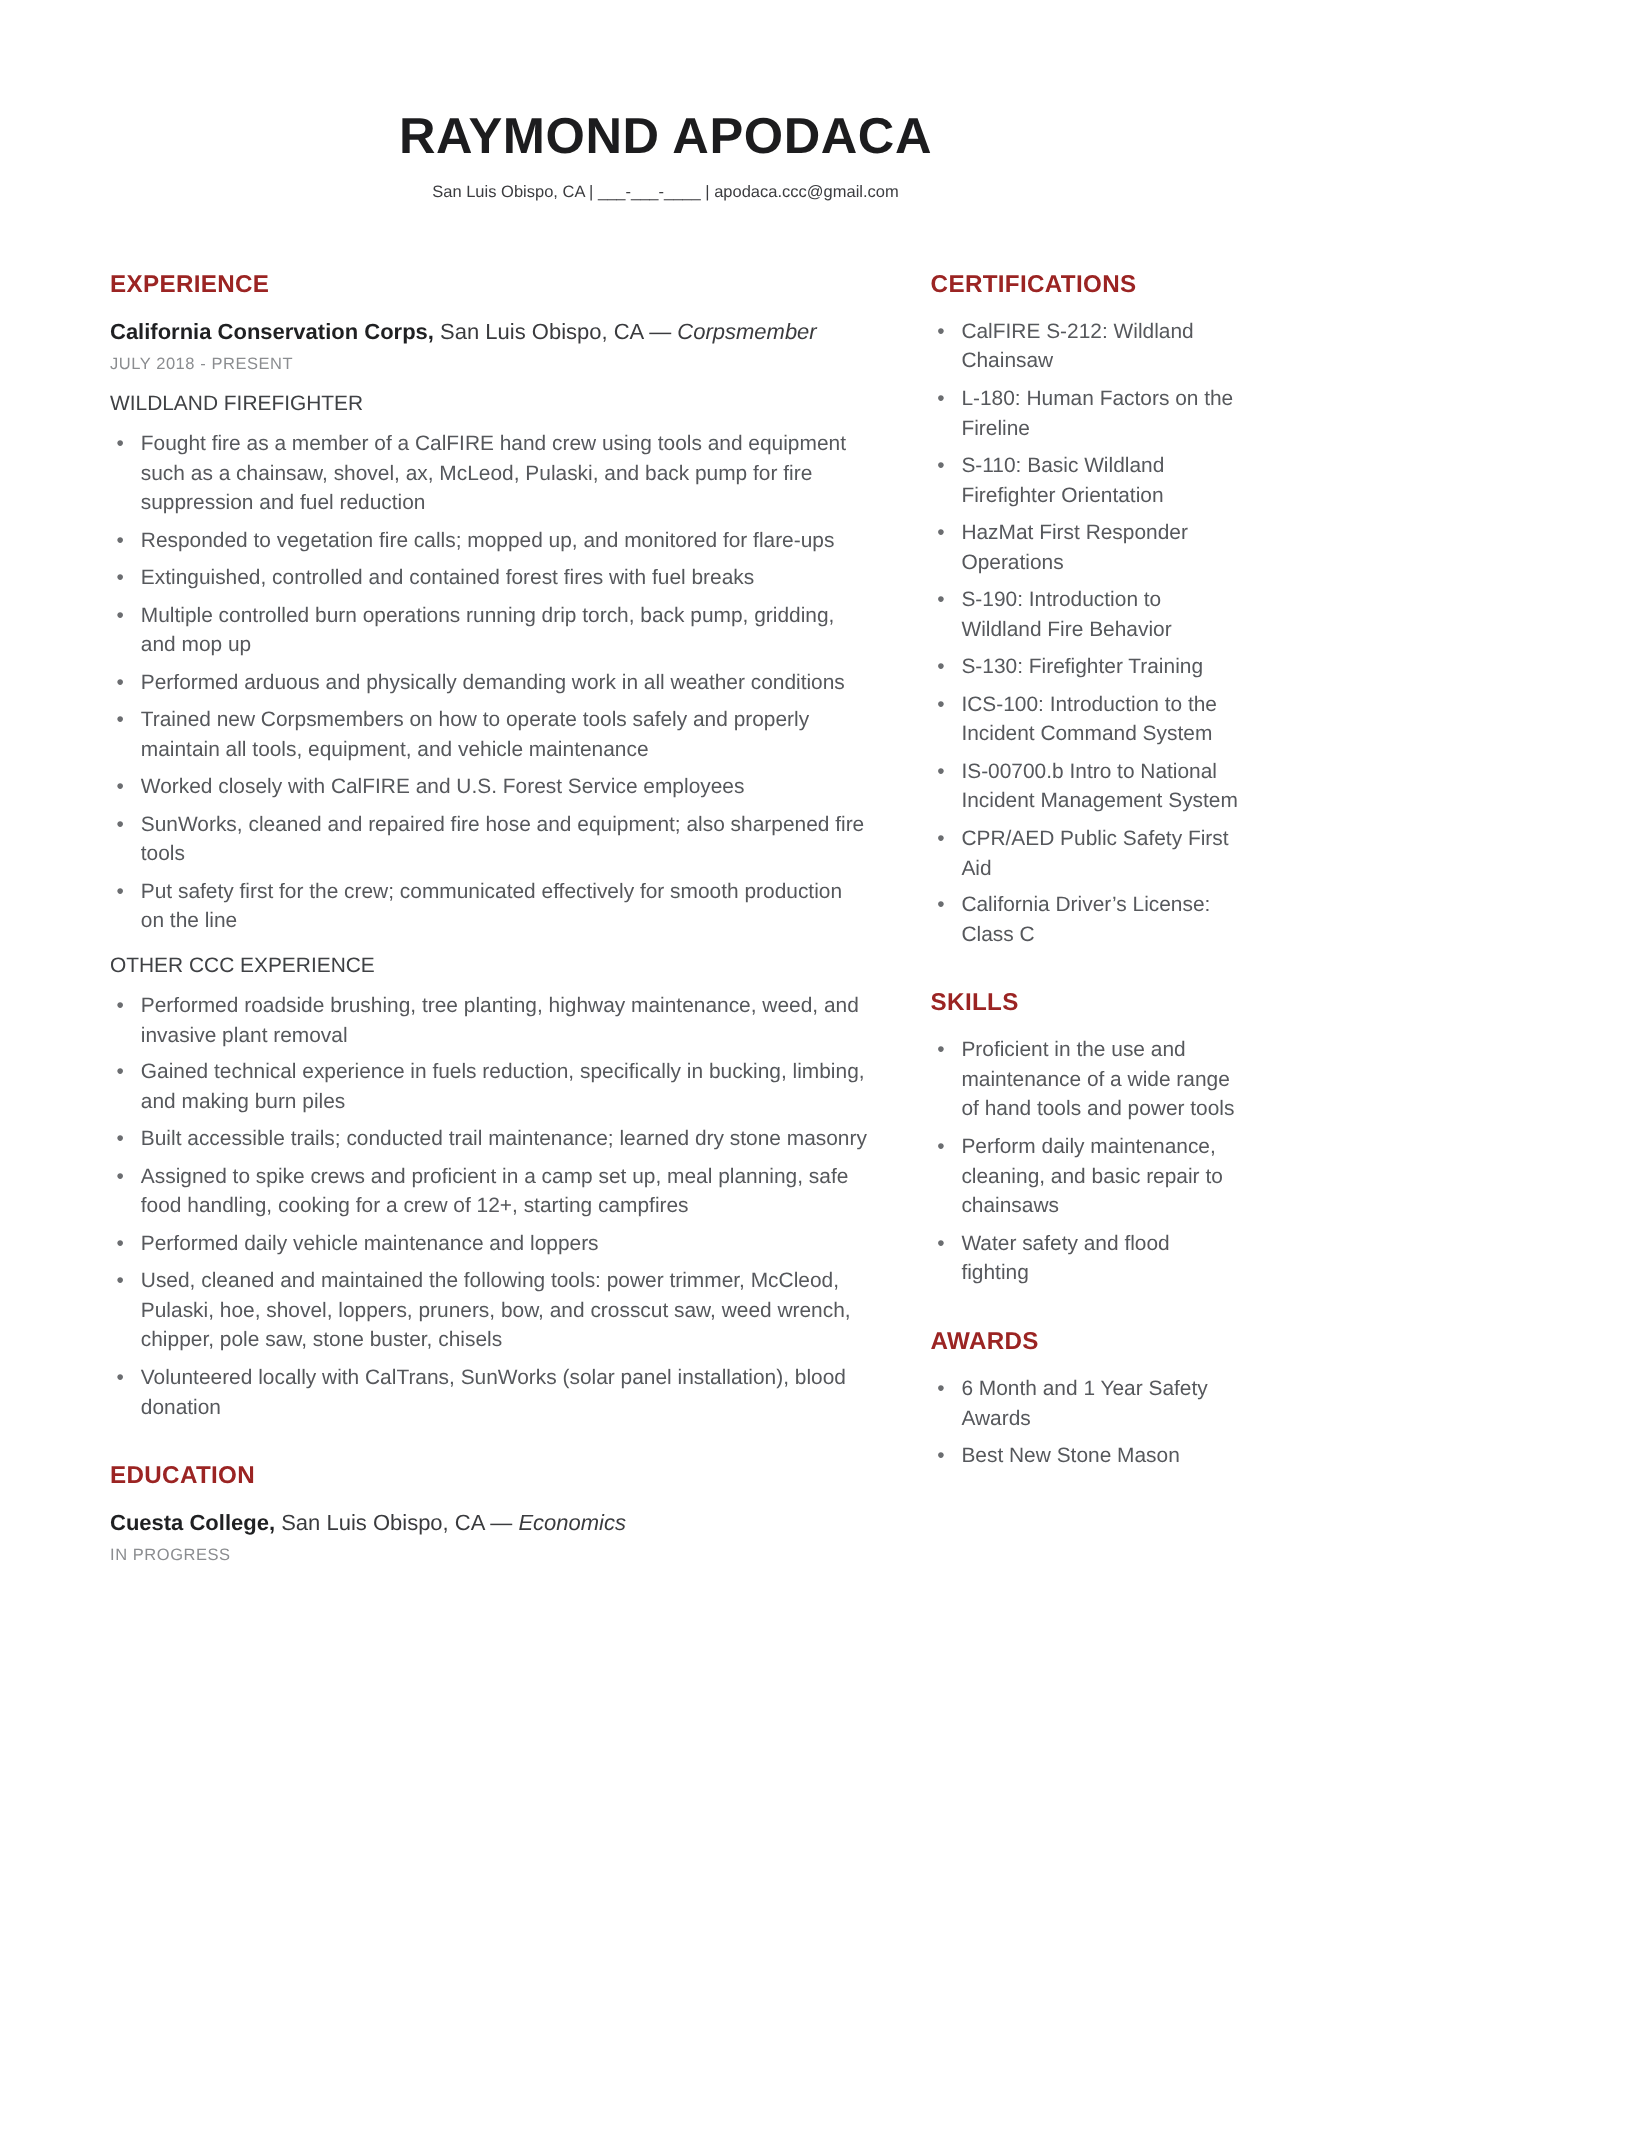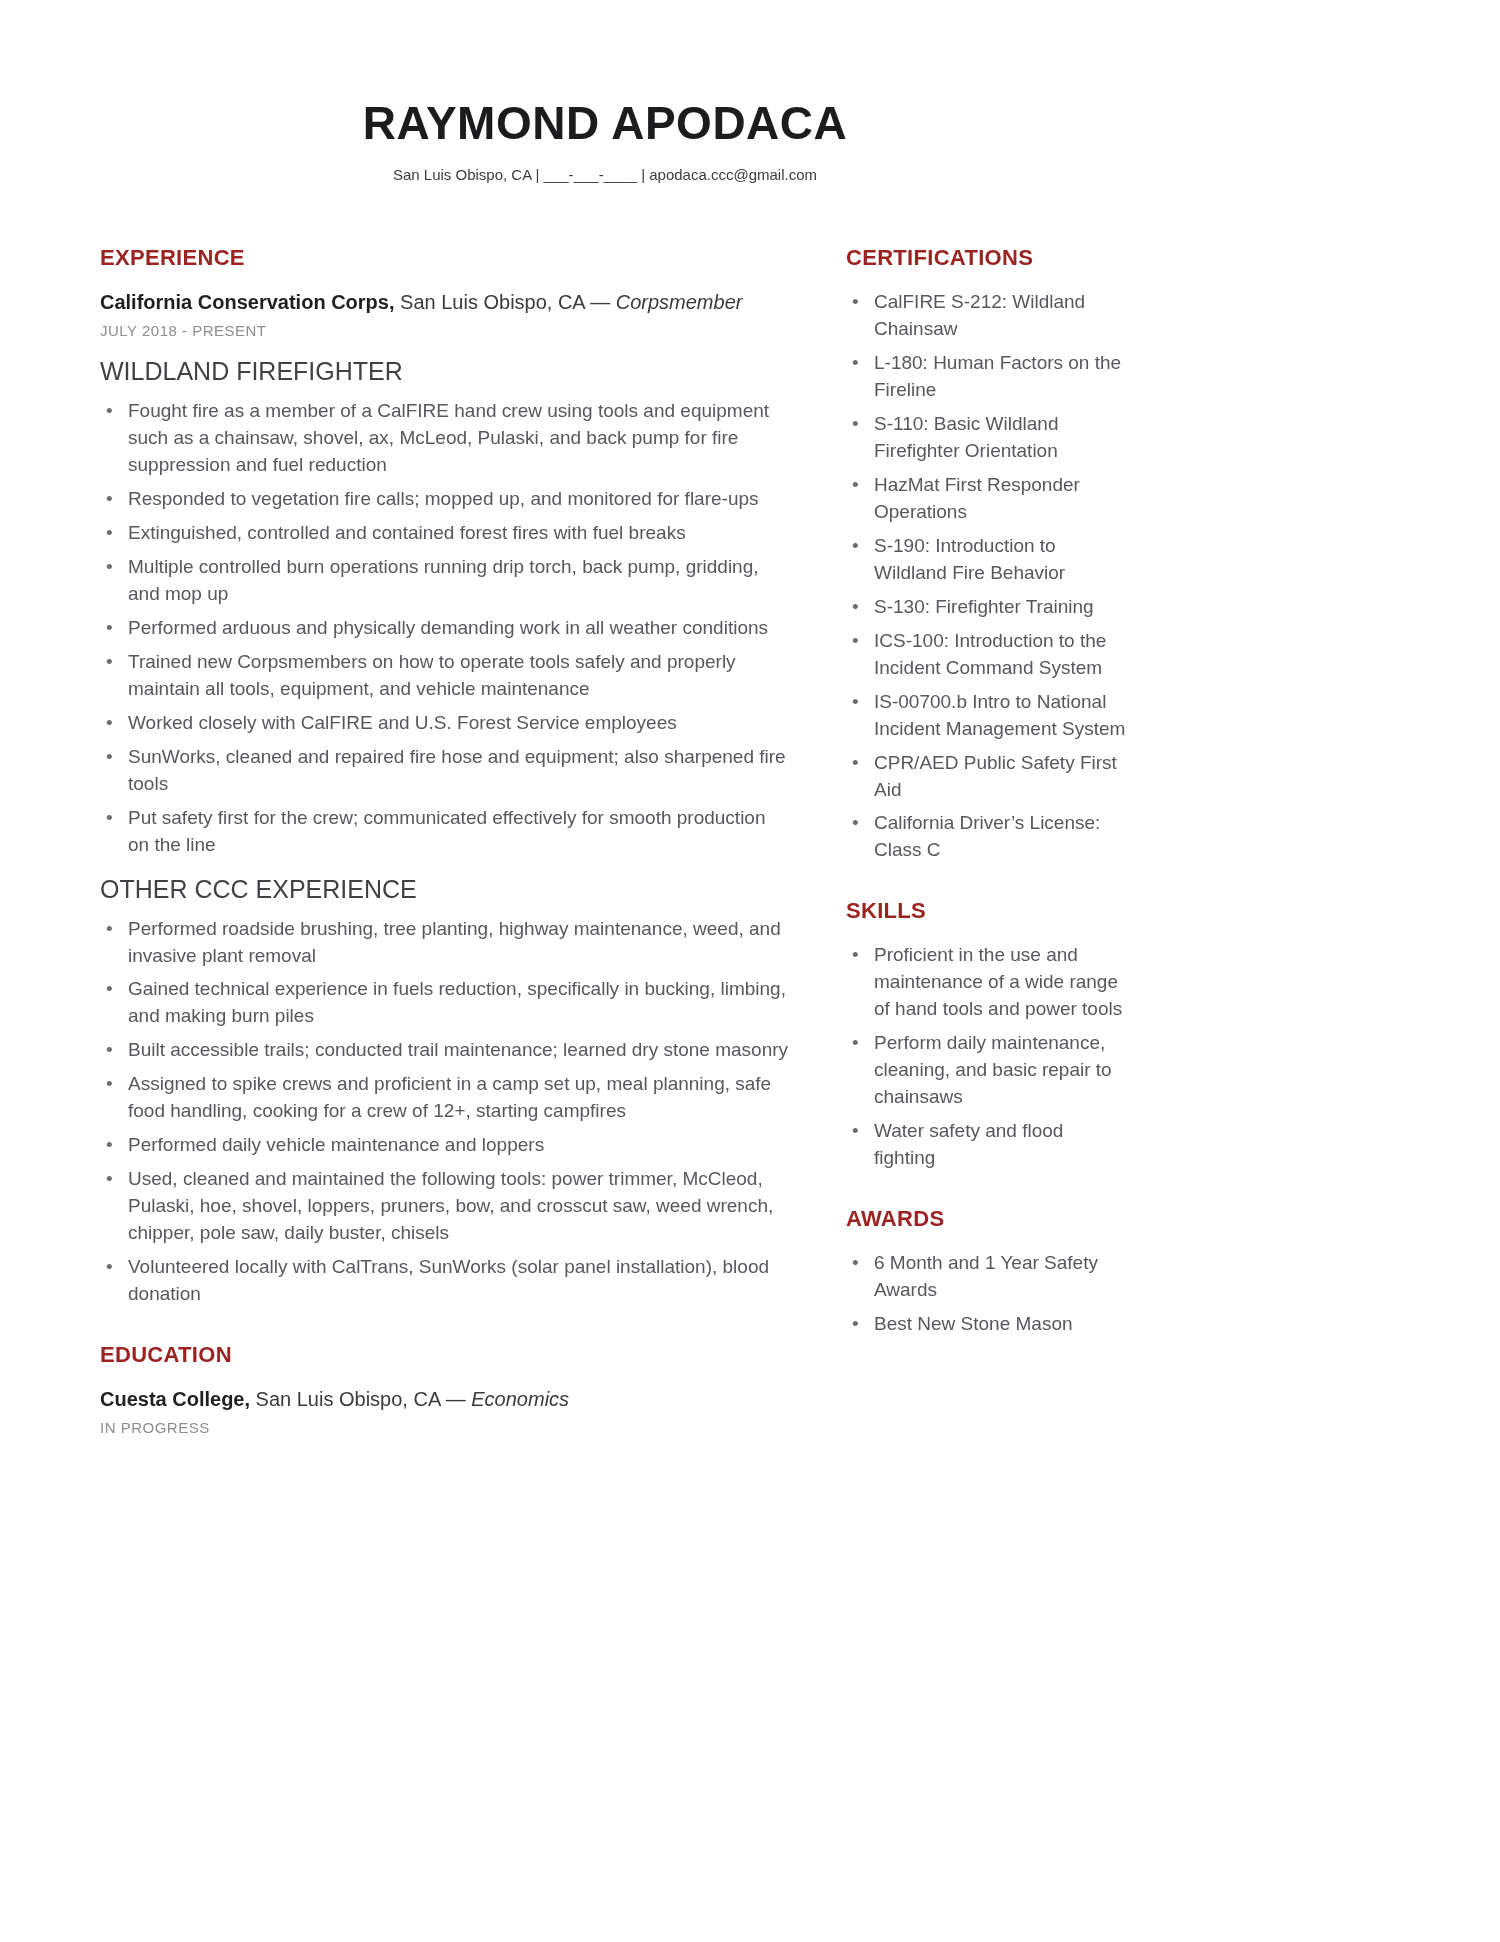--- a/index.html
+++ b/index.html
@@ -52,21 +52,21 @@
   }
   .org-line .bold { font-weight: 700; color: #1f2022; }
   .org-line .italic { font-style: italic; }
   .dates {
     font-size: 15px;
     color: #8b8d90;
     letter-spacing: 0.5px;
     margin-bottom: 18px;
   }
   .subsec {
-    font-size: 25px;
+    font-size: 19px;
     font-weight: 400;
     color: #3f4144;
     margin: 16px 0 12px;
   }
   ul.bullets { list-style: none; margin: 0; padding: 0; }
   ul.bullets li {
     position: relative;
     padding-left: 28px;
     font-size: 19px;
     line-height: 1.42;
@@ -114,21 +114,21 @@
             <li>Put safety first for the crew; communicated effectively for smooth production on the line</li>
           </ul>
 
         <h3 class="subsec">OTHER CCC EXPERIENCE</h3>
         <ul class="bullets">
             <li>Performed roadside brushing, tree planting, highway maintenance, weed, and invasive plant removal</li>
             <li>Gained technical experience in fuels reduction, specifically in bucking, limbing, and making burn piles</li>
             <li>Built accessible trails; conducted trail maintenance; learned dry stone masonry</li>
             <li>Assigned to spike crews and proficient in a camp set up, meal planning, safe food handling, cooking for a crew of 12+, starting campfires</li>
             <li>Performed daily vehicle maintenance and loppers</li>
-            <li>Used, cleaned and maintained the following tools: power trimmer, McCleod, Pulaski, hoe, shovel, loppers, pruners, bow, and crosscut saw, weed wrench, chipper, pole saw, daily buster, chisels</li>
+            <li>Used, cleaned and maintained the following tools: power trimmer, McCleod, Pulaski, hoe, shovel, loppers, pruners, bow, and crosscut saw, weed wrench, chipper, pole saw, stone buster, chisels</li>
             <li>Volunteered locally with CalTrans, SunWorks (solar panel installation), blood donation</li>
           </ul>
       </section>
 
       <section class="section">
         <h2 class="sec-heading">EDUCATION</h2>
         <p class="org-line"><span class="bold">Cuesta College,</span><span> San Luis Obispo, CA — </span><span class="italic">Economics</span></p>
         <p class="dates edu-status">IN PROGRESS</p>
       </section>
 

